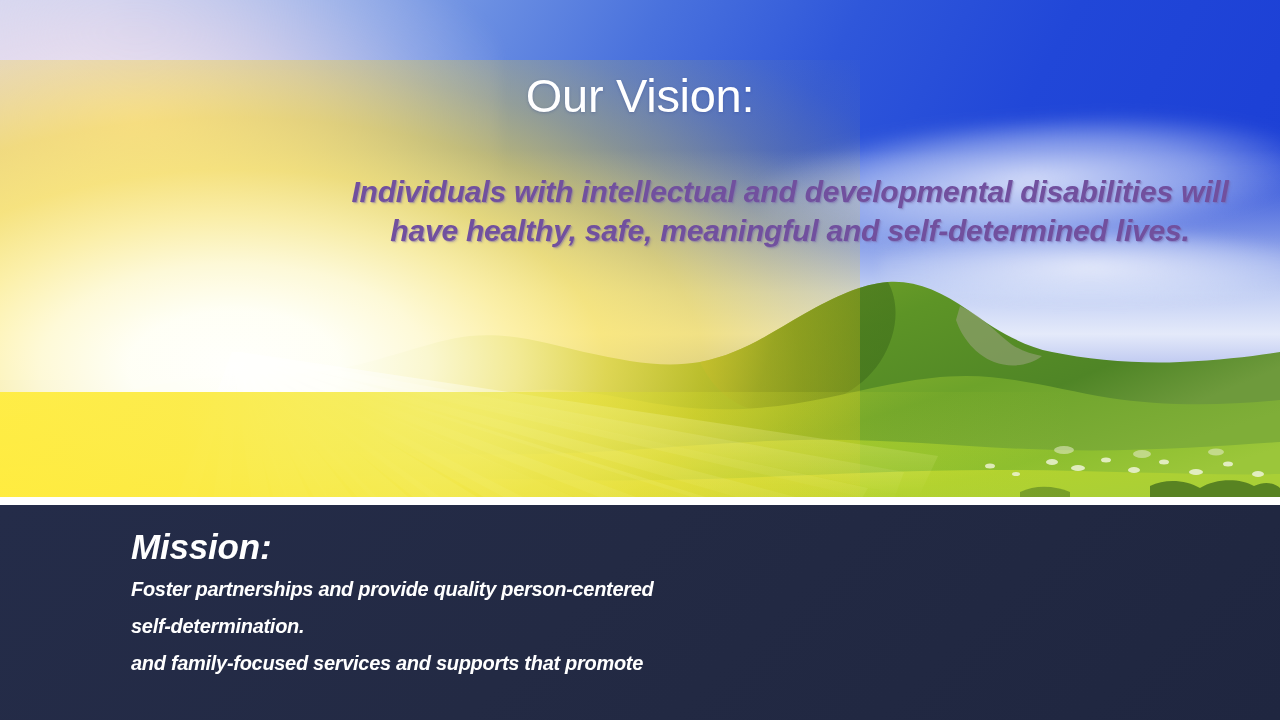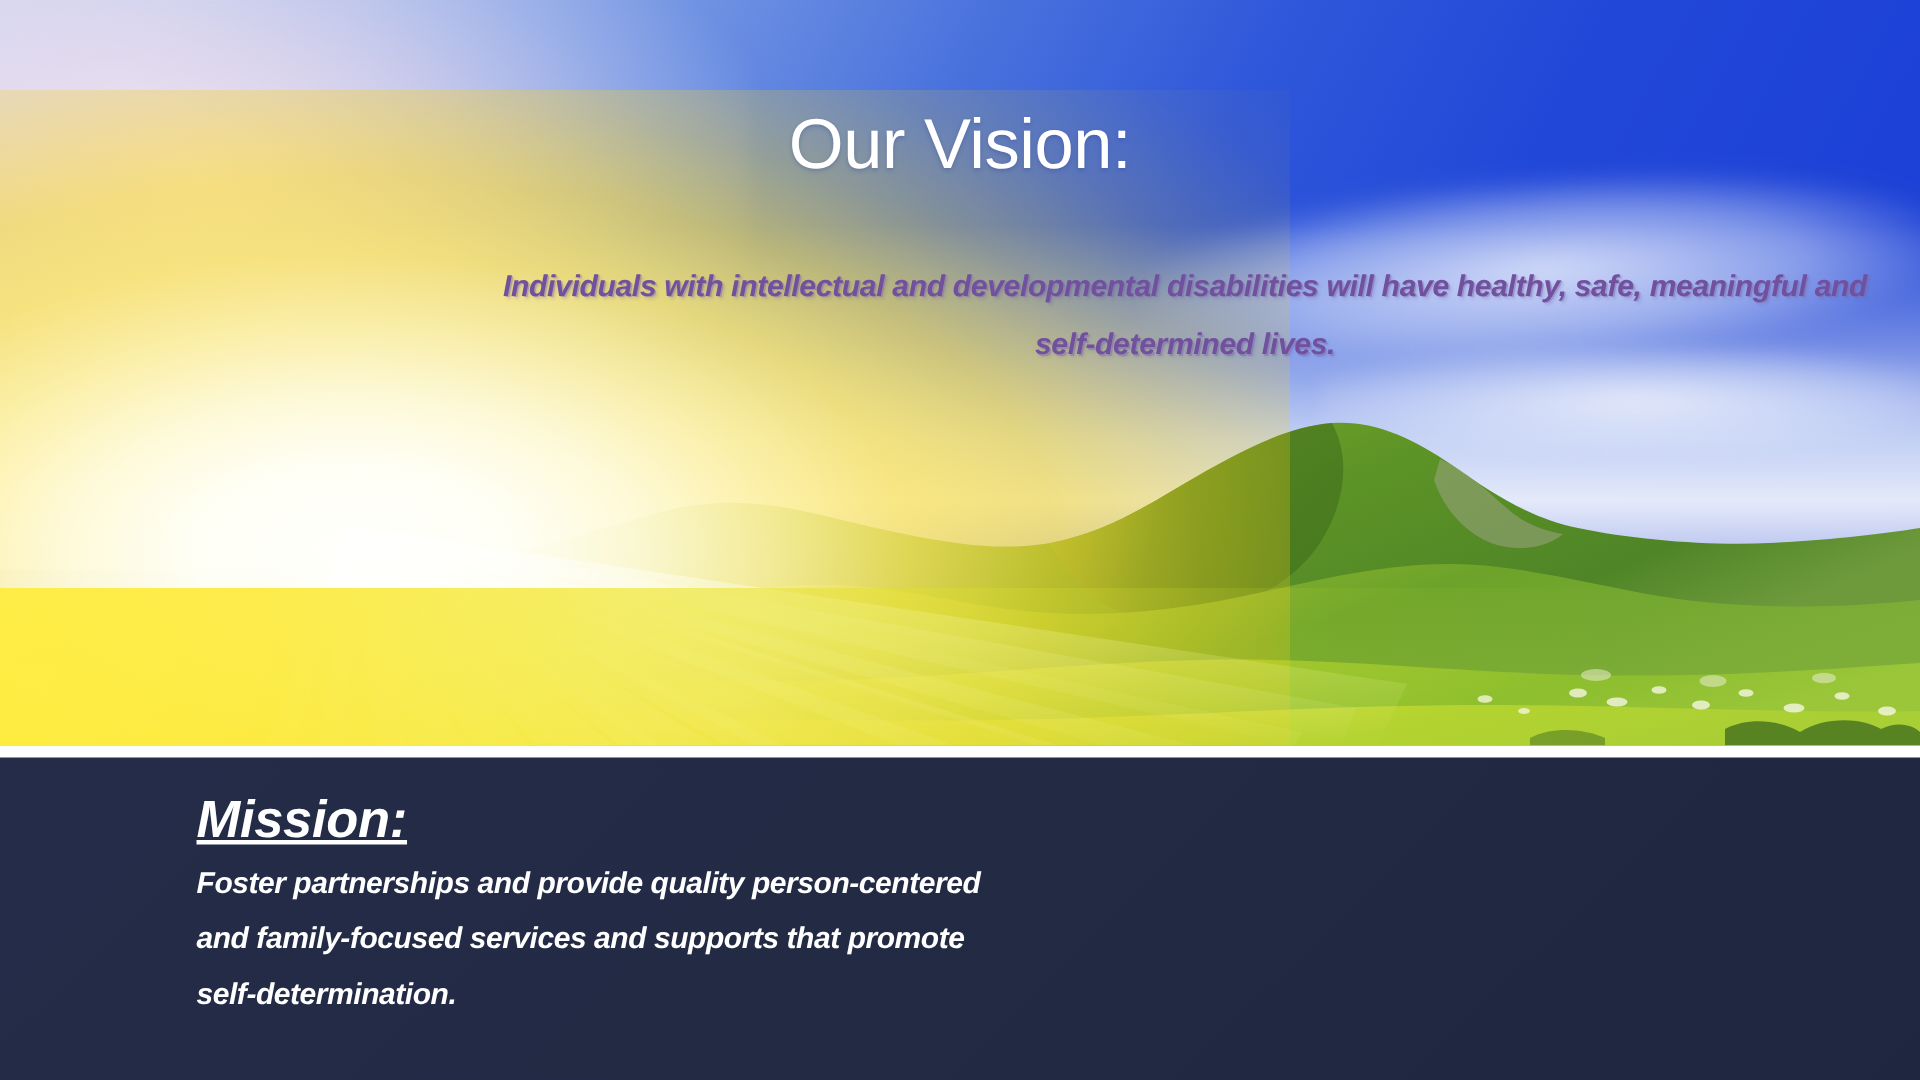--- a/index.html
+++ b/index.html
@@ -194,21 +194,21 @@
   .vision-body {
     position: absolute;
     left: 330px;
     top: 172px;
     width: 920px;
     text-align: center;
     color: #71509e;
     font-family: "Liberation Sans", sans-serif;
     font-weight: bold;
     font-style: italic;
-    font-size: 20px;
+    font-size: 30px;
     line-height: 39px;
     letter-spacing: -0.2px;
     text-shadow: 1px 1px 0 rgba(120,100,170,0.40),
                  2px 2px 2px rgba(110,95,165,0.22);
   }
 
   
   .mission-panel {
     position: absolute;
     left: 0;
@@ -227,21 +227,20 @@
 
   .mission-heading {
     color: #ffffff;
     font-family: "Liberation Sans", sans-serif;
     font-weight: bold;
     font-style: italic;
     font-size: 35px;
     line-height: 42px;
     letter-spacing: -0.2px;
     margin: 0 0 3px 0;
-    text-decoration: underline;
   }
 
   .mission-body {
     color: #ffffff;
     font-family: "Liberation Sans", sans-serif;
     font-weight: bold;
     font-style: italic;
     font-size: 20px;
     line-height: 37px;
     letter-spacing: -0.3px;
@@ -431,19 +430,19 @@
       <span>disabilities will have healthy, safe, meaningful and</span>
       <span>self-determined lives.</span>
     </div>
   </div>
 
   <div class="mission-panel">
     <div class="mission-inner">
       <div class="mission-heading">Mission:</div>
       <div class="mission-body">
         <span class="mline">Foster partnerships and provide quality person-centered</span>
+        <span class="mline">self-determination.</span>
         <span class="mline">and family-focused services and supports that promote</span>
-        <span class="mline">self-determination.</span>
       </div>
     </div>
   </div>
 
 </div>
 
 </body></html>

